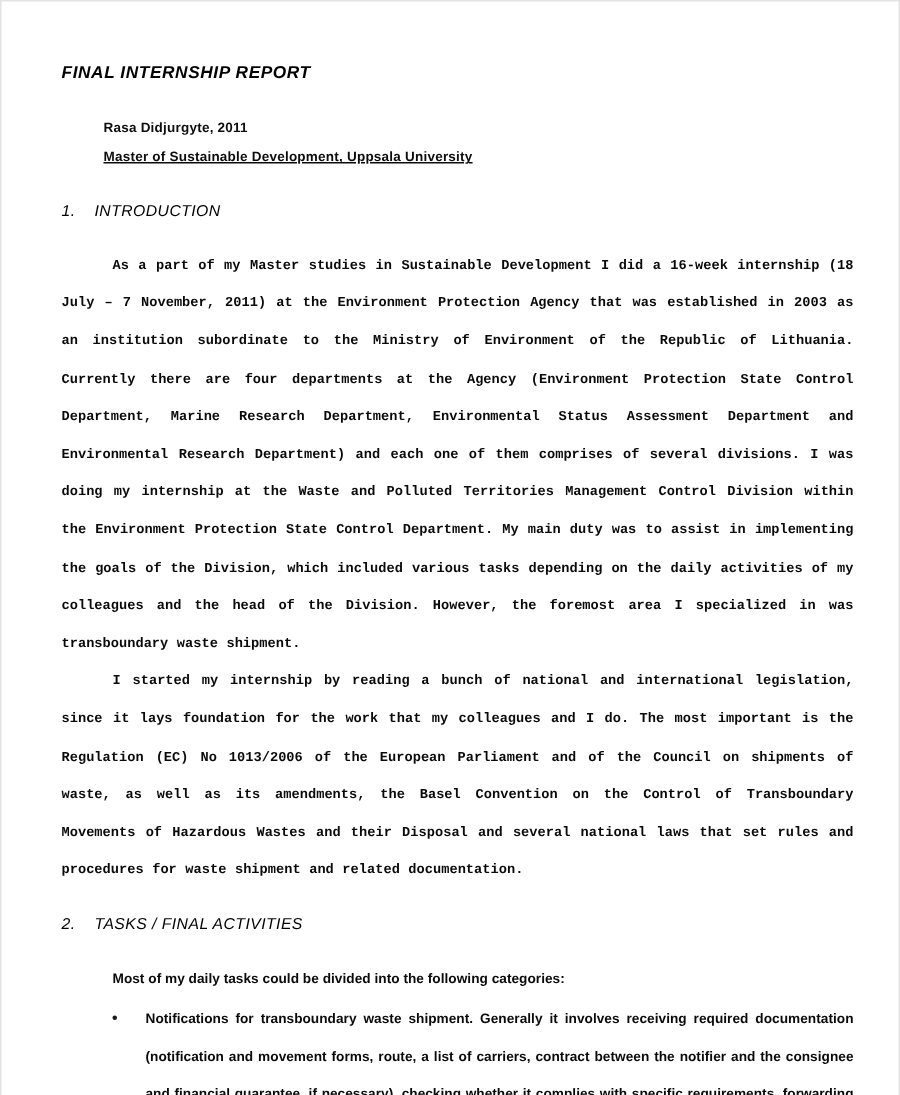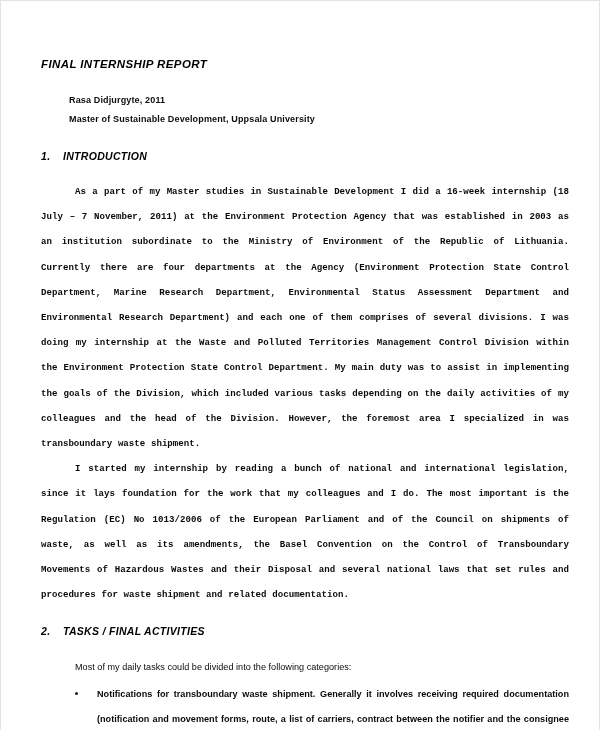--- a/index.html
+++ b/index.html
@@ -27,38 +27,39 @@
     left: 40px;
     top: 41px;
     width: 528px;
   }
   .doc-title {
     font-size: 11.5px;
     font-weight: bold;
     font-style: italic;
     letter-spacing: 0.4px;
     color: #000000;
-    margin: 16px 0 22px 0;
+    margin: 1px 0 22px 0;
     line-height: 1.2;
   }
   .byline {
     font-size: 9px;
     font-weight: bold;
     color: #0d0d0d;
     margin: 0 0 6px 0;
     line-height: 1.5;
     letter-spacing: 0.15px;
     padding-left: 28px;
   }
   .byline.second {
     margin-bottom: 23px;
+    text-decoration: underline;
   }
   .section-heading {
     font-size: 10.5px;
-    font-weight: bold;
+    font-weight: normal;
     font-style: italic;
     color: #000000;
     margin: 0 0 16px 0;
     letter-spacing: 0.3px;
     line-height: 1.25;
   }
   .section-heading .num {
     display: inline-block;
     width: 22px;
   }
@@ -96,21 +97,21 @@
     position: absolute;
     left: 34px;
     top: 10px;
     width: 3px;
     height: 3px;
     background: #1a1a1a;
     border-radius: 50%;
   }
   .section2-lead {
     font-size: 9.1px;
-    font-weight: normal;
+    font-weight: bold;
     color: #0a0a0a;
     line-height: 25.2px;
     margin: 0 0 2px 0;
     text-indent: 34px;
     letter-spacing: 0.02px;
   }
 </style>
 </head>
 <body>
 

